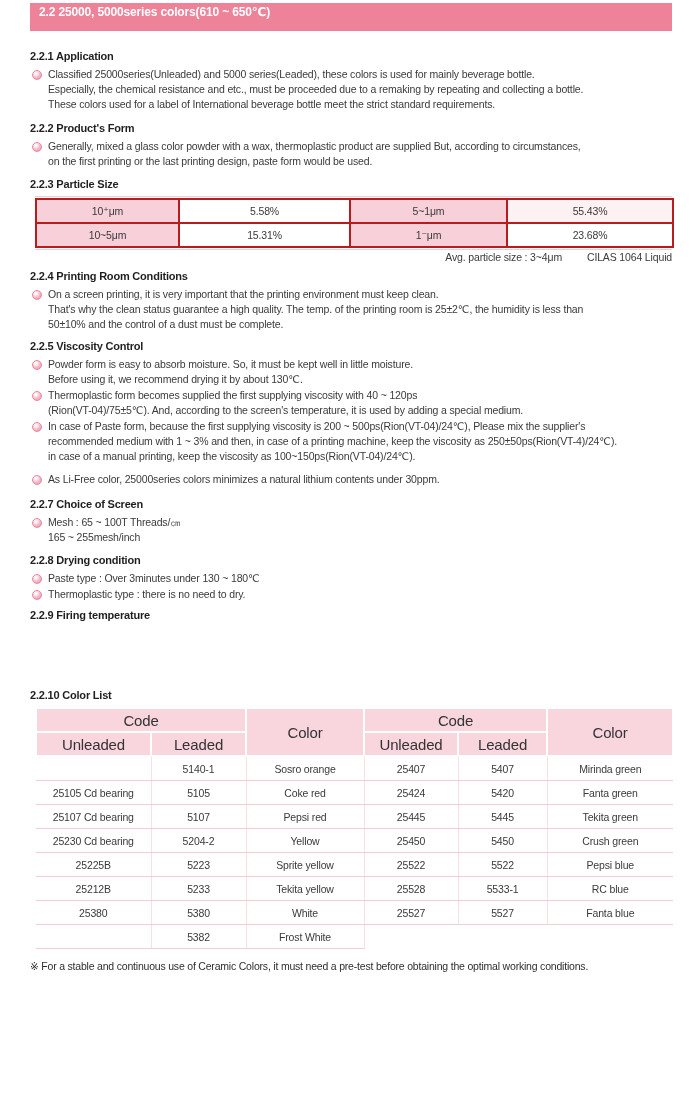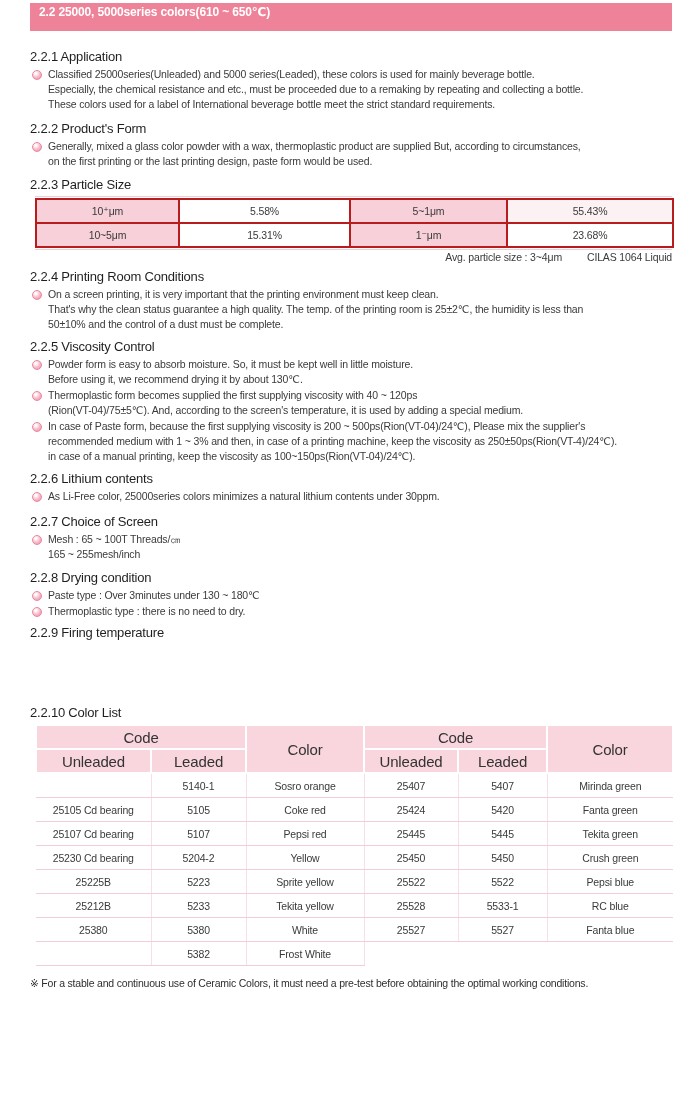--- a/index.html
+++ b/index.html
@@ -8,21 +8,21 @@
     font-family:"Liberation Sans","DejaVu Sans",sans-serif;
     color:#3a3a3a;font-size:10.5px;letter-spacing:-0.15px;
     overflow:hidden;
   }
   .page{padding:3px 19px 0 30px;}
   .title-bar{
     width:633px;height:28px;line-height:19px;background:#ee8298;
     color:#ffffff;font-weight:bold;font-size:12px;padding-left:9px;
   }
   .sec-heading{
-    font-size:13px;font-weight:normal;color:#1f1f1f;
+    font-size:11px;font-weight:bold;color:#1f1f1f;
     line-height:13px;margin-bottom:4px;letter-spacing:-0.2px;
   }
   .bullet{display:flex;margin:1px 0;}
   .dot{
     flex:none;width:8px;height:8px;border-radius:50%;
     background:radial-gradient(circle at 35% 30%, #ffffff 10%, #f6b7c6 55%, #ee8fa7 100%);
     border:1px solid #ea87a0;margin:3px 6px 0 2px;
   }
   .bullet-text{line-height:15px;white-space:pre-line;}
   
@@ -138,21 +138,20 @@
     </div>
     <div class="bullet">
       <span class="dot"></span>
       <span class="bullet-text">In case of Paste form, because the first supplying viscosity is 200 ~ 500ps(Rion(VT-04)/24℃), Please mix the supplier's
 recommended medium with 1 ~ 3% and then, in case of a printing machine, keep the viscosity as 250±50ps(Rion(VT-4)/24℃).
 in case of a manual printing, keep the viscosity as 100~150ps(Rion(VT-04)/24℃).</span>
     </div>
   </div>
 
   <div style="margin-top:8px;">
-    <div class="sec-heading">2.2.6 Lithium contents</div>
     <div class="bullet">
       <span class="dot"></span>
       <span class="bullet-text">As Li-Free color, 25000series colors minimizes a natural lithium contents under 30ppm.</span>
     </div>
   </div>
 
   <div style="margin-top:11px;">
     <div class="sec-heading">2.2.7 Choice of Screen</div>
     <div class="bullet">
       <span class="dot"></span>

